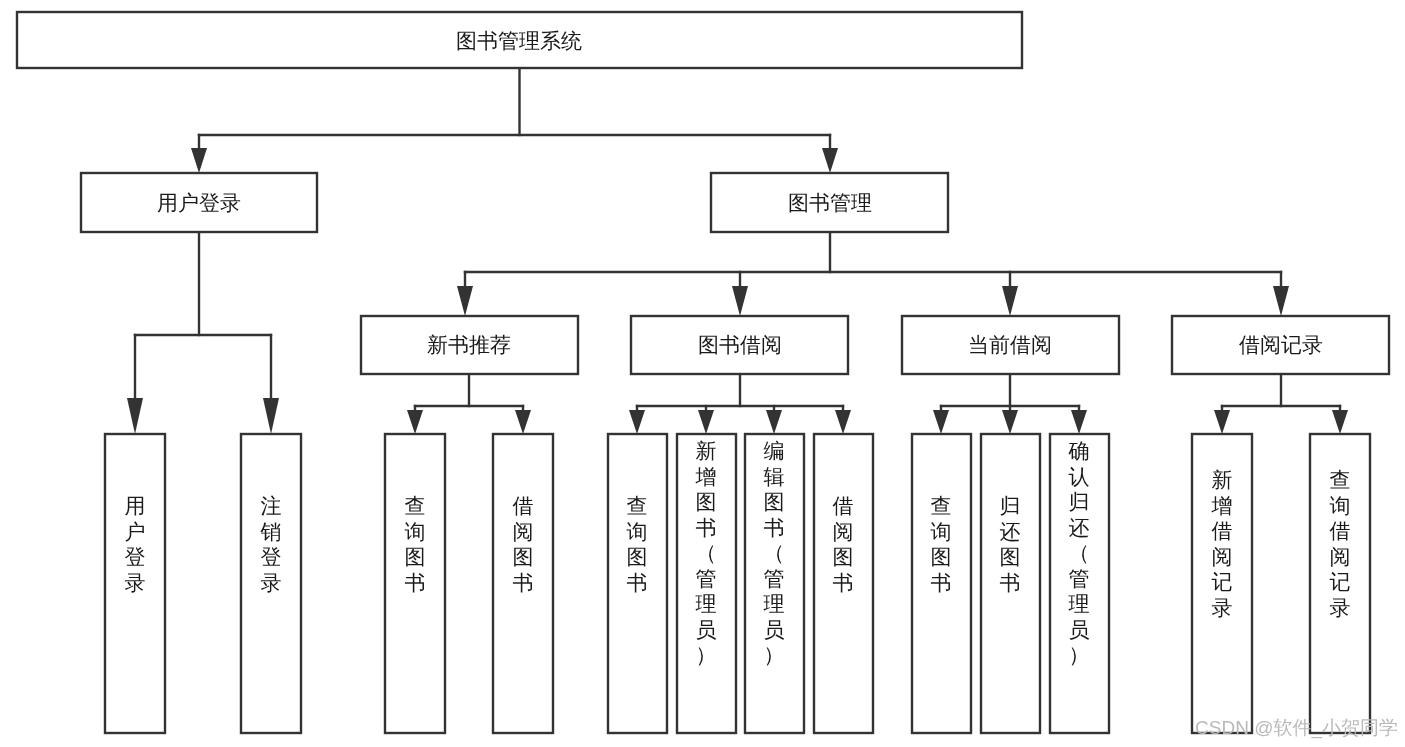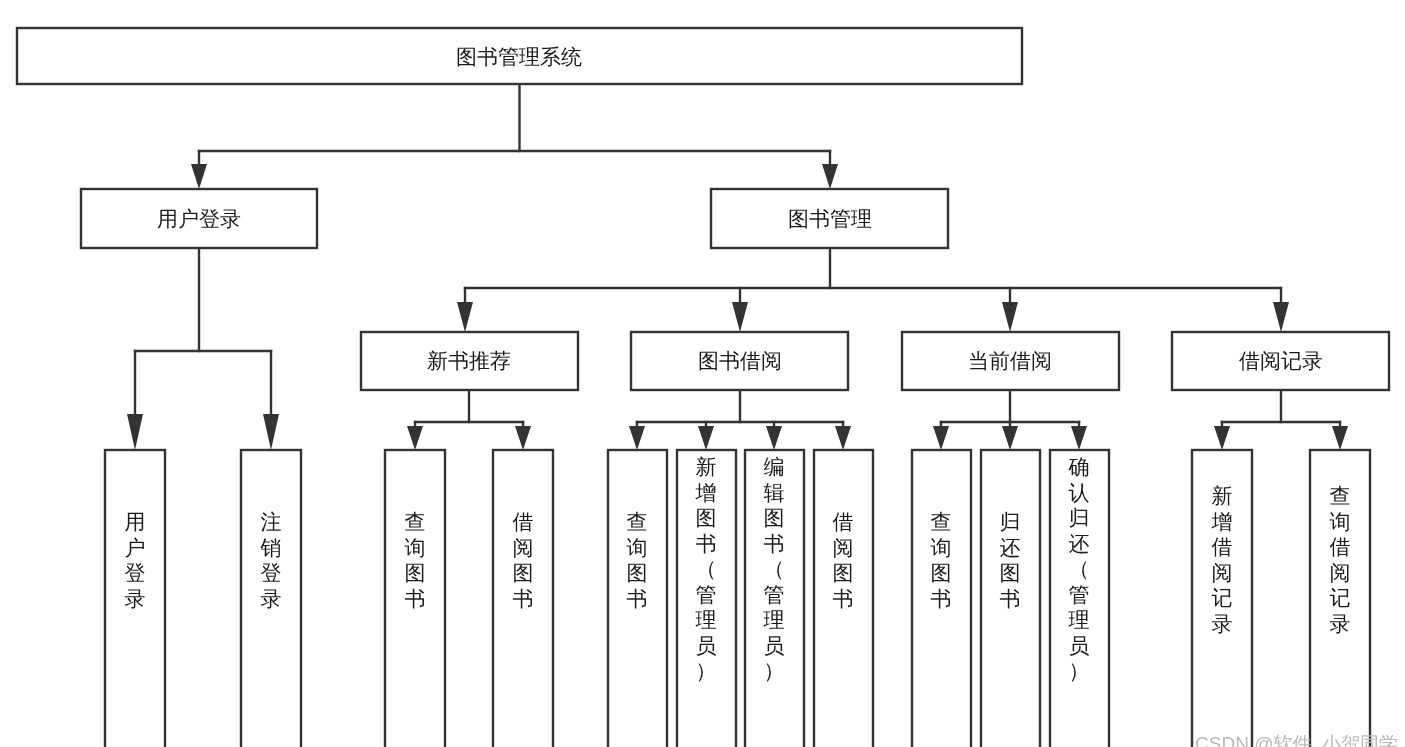--- a/index.html
+++ b/index.html
@@ -10,21 +10,21 @@
   body {
     width: 1405px;
     height: 747px;
     font-family: "Liberation Sans", "DejaVu Sans", sans-serif;
     overflow: hidden;
     position: relative;
   }
   #diagram-root {
     position: absolute;
     left: 0;
-    top: 16px;
+    top: 0;
     width: 1405px;
     height: 660px;
     text-decoration: underline;
   }
   svg.flowchart {
     display: block;
     width: 1405px;
     height: 747px;
   }
   .node-box {

